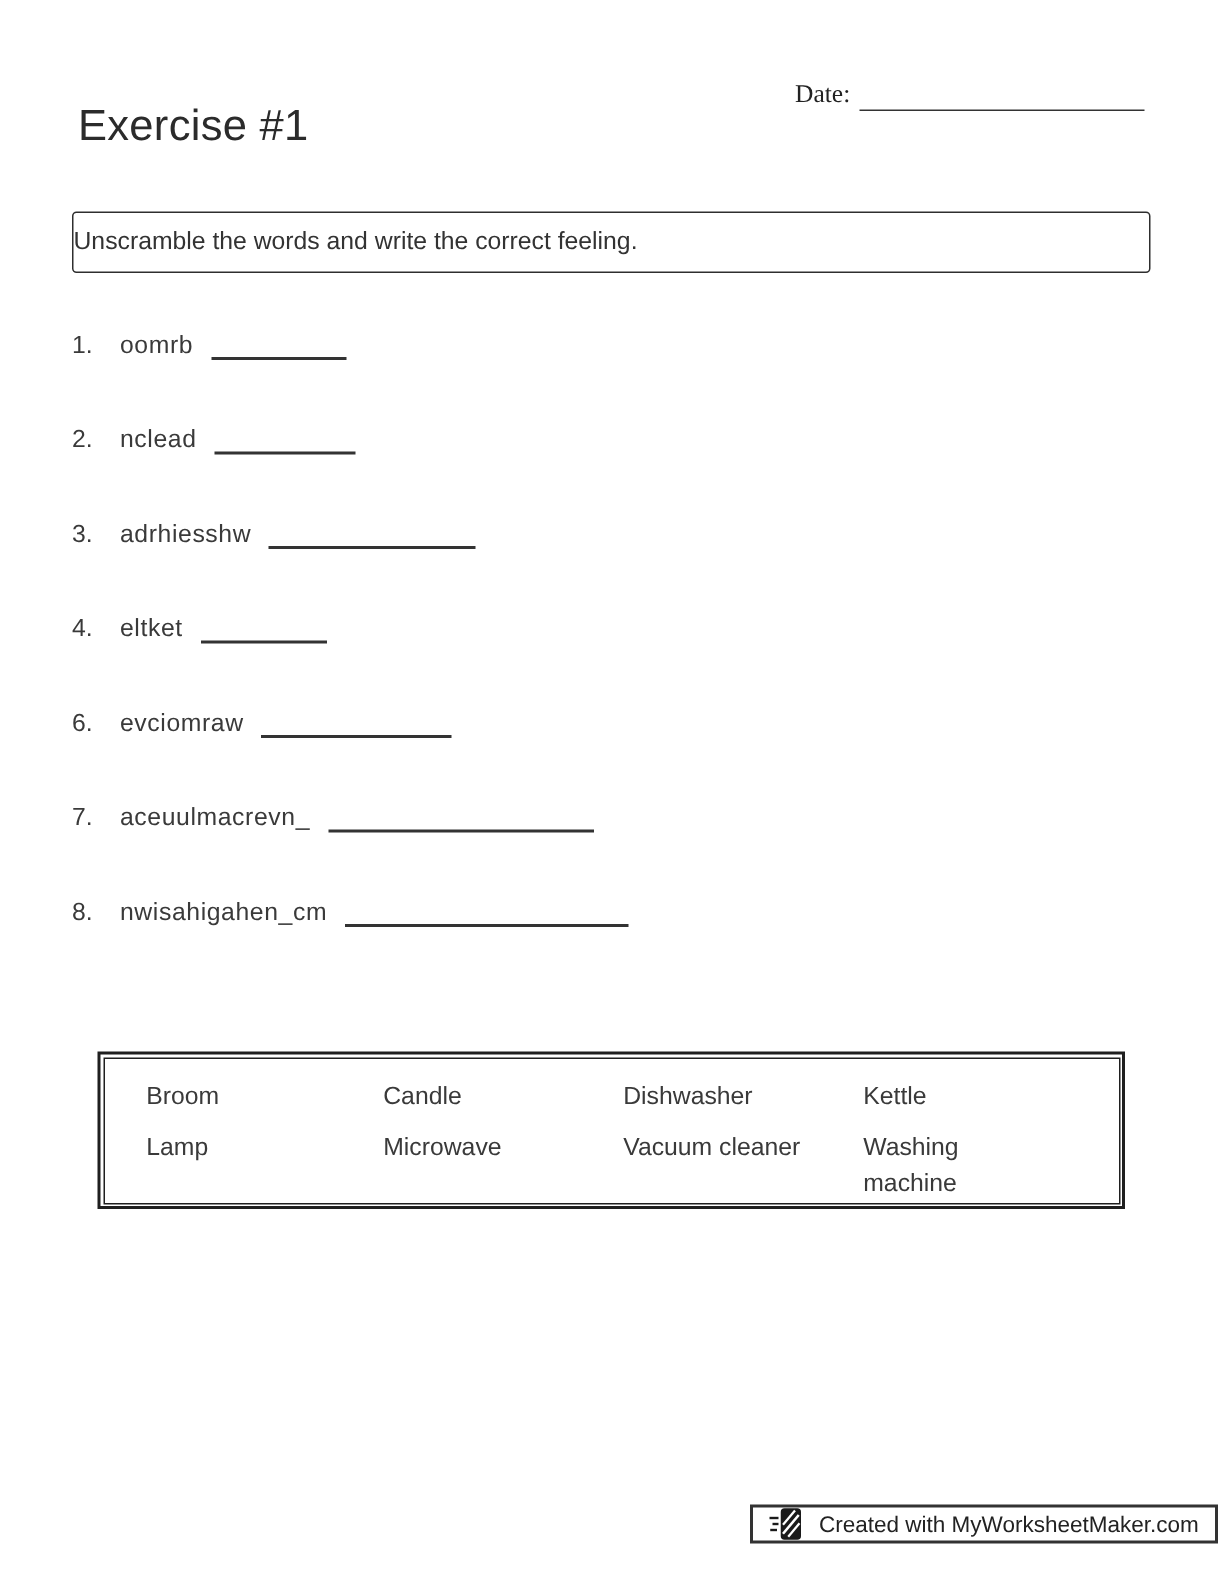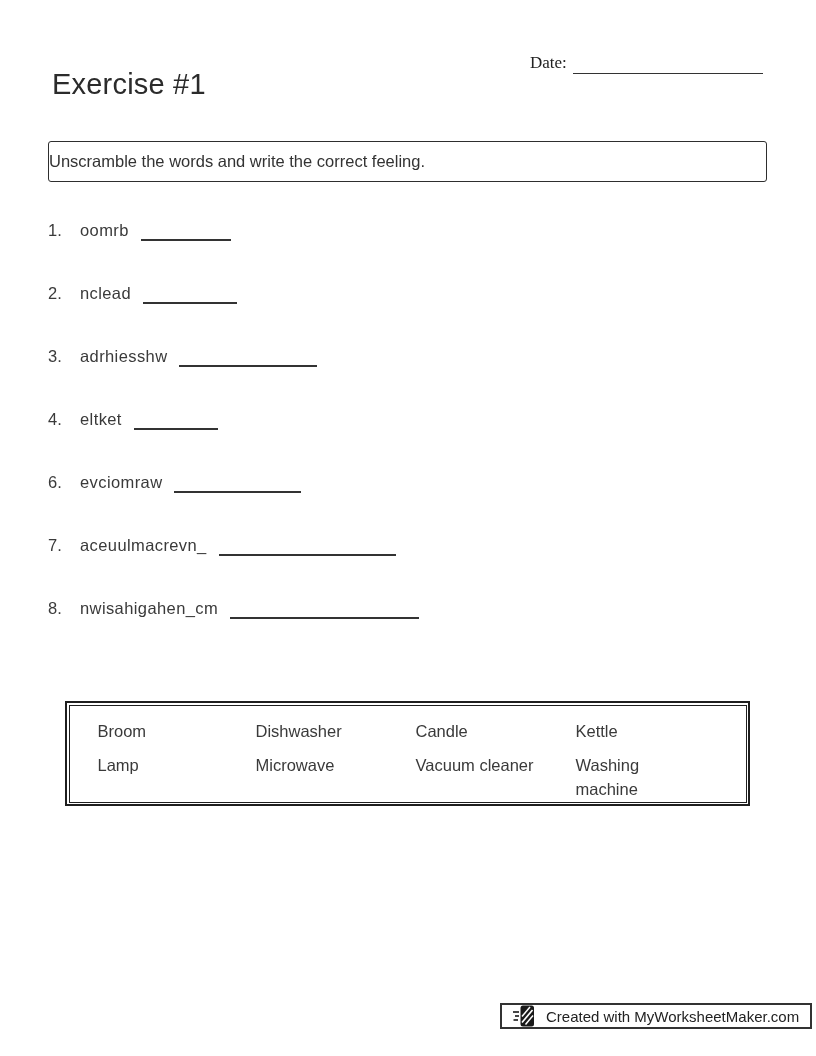--- a/index.html
+++ b/index.html
@@ -178,22 +178,22 @@
       <span class="num">7.</span><span class="word">aceuulmacrevn_</span><span class="blank" style="width:177px"></span>
     </div>
     <div class="item">
       <span class="num">8.</span><span class="word">nwisahigahen_cm</span><span class="blank" style="width:189px"></span>
     </div>
   </div>
 
   <div class="word-bank">
     <div class="word-bank-inner">
       <span>Broom</span>
+      <span>Candle</span>
       <span>Dishwasher</span>
-      <span>Candle</span>
       <span>Kettle</span>
       <span>Lamp</span>
       <span>Microwave</span>
       <span>Vacuum cleaner</span>
       <span>Washing machine</span>
     </div>
   </div>
 
   <div class="footer-credit">
     <span class="logo-icon">

